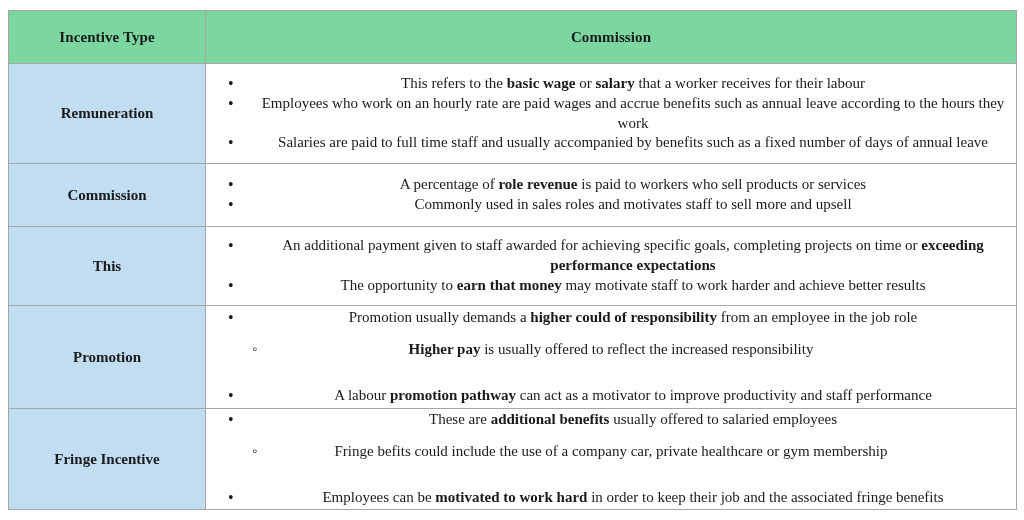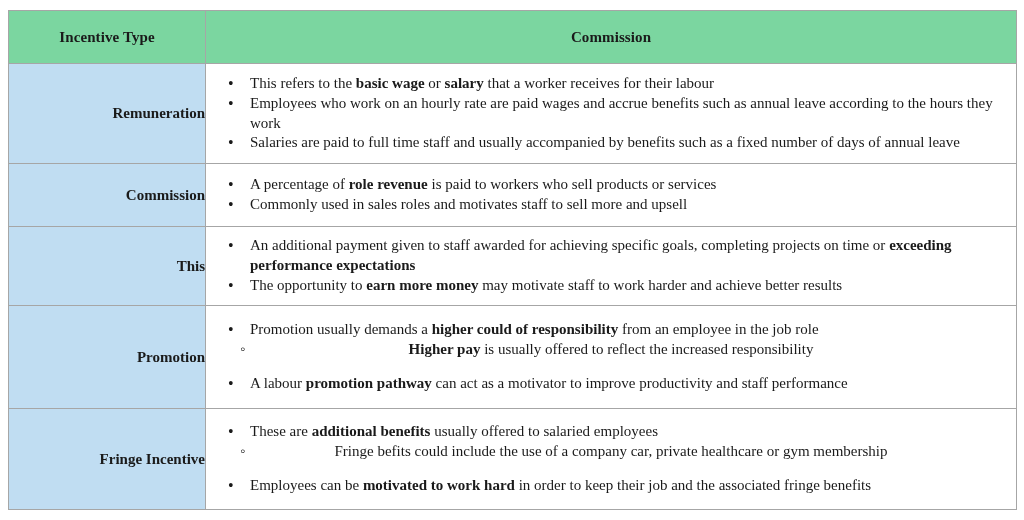--- a/index.html
+++ b/index.html
@@ -47,21 +47,21 @@
     text-align: center;
     height: 52px;
     letter-spacing: 0.1px;
   }
 
   
   td.type-cell {
     background: #C0DDF2;
     font-weight: bold;
     font-size: 15px;
-    text-align: right;
+    text-align: center;
     vertical-align: middle;
   }
 
   
   td.explanation-cell {
     background: #ffffff;
     vertical-align: middle;
     padding: 6px 8px 6px 0;
   }
 
@@ -69,36 +69,37 @@
     list-style: none;
     margin: 0;
     padding: 0;
   }
 
   ul.bullets > li.bullet-item {
     position: relative;
     padding-left: 44px;
     font-size: 15px;
     line-height: 1.32;
+    text-align: center;
     margin: 0;
   }
 
   ul.bullets > li.bullet-item::before {
     content: "\2022";
     position: absolute;
     left: 22px;
     top: -1px;
     font-size: 16px;
     line-height: 1.32;
     color: #1a1a1a;
   }
 
   ul.sub-bullets {
     list-style: none;
-    margin: 0;
+    margin: 12px;
     padding: 0;
   }
 
   ul.sub-bullets > li.sub-bullet-item {
     position: relative;
     font-size: 15px;
     line-height: 1.32;
     text-align: center;
     margin: 0;
   }
@@ -159,21 +160,21 @@
               <li class="bullet-item"><span class="bullet-text"><span>A percentage of </span><b>role revenue</b><span> is paid to workers who sell products or services</span></span></li>
               <li class="bullet-item"><span class="bullet-text"><span>Commonly used in sales roles and motivates staff to sell more and upsell</span></span></li>
             </ul>
           </td>
         </tr>
         <tr class="row-bonus">
           <td class="type-cell">This</td>
           <td class="explanation-cell">
             <ul class="bullets">
               <li class="bullet-item"><span class="bullet-text"><span>An additional payment given to staff awarded for achieving specific goals, completing projects on time or </span><b>exceeding performance expectations</b></span></li>
-              <li class="bullet-item"><span class="bullet-text"><span>The opportunity to </span><b>earn more money</b><span> may motivate staff to work harder and achieve better results</span></span></li>
+              <li class="bullet-item"><span class="bullet-text"><span>The opportunity to </span><b>earn that money</b><span> may motivate staff to work harder and achieve better results</span></span></li>
             </ul>
           </td>
         </tr>
         <tr class="row-promotion">
           <td class="type-cell">Promotion</td>
           <td class="explanation-cell">
             <ul class="bullets">
               <li class="bullet-item"><span class="bullet-text"><span>Promotion usually demands a </span><b>higher could of responsibility</b><span> from an employee in the job role</span></span></li>
               <ul class="sub-bullets">
                 <li class="sub-bullet-item"><span class="bullet-text"><b>Higher pay</b><span> is usually offered to reflect the increased responsibility</span></span></li>

